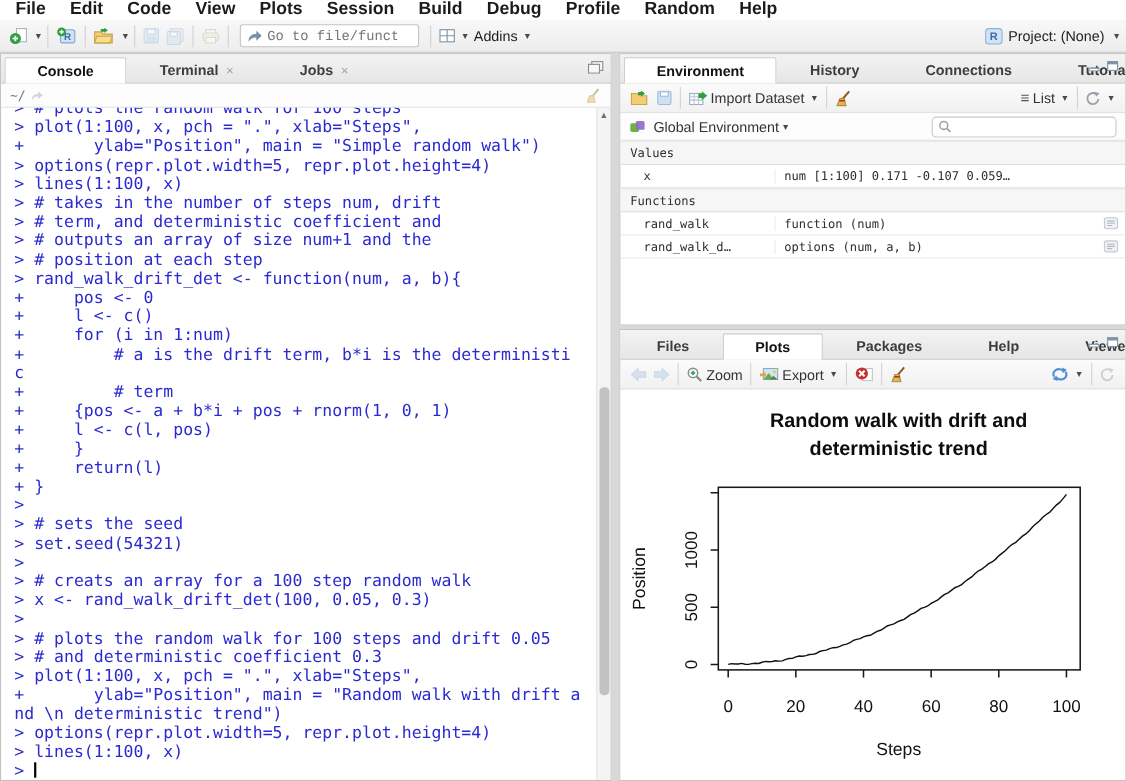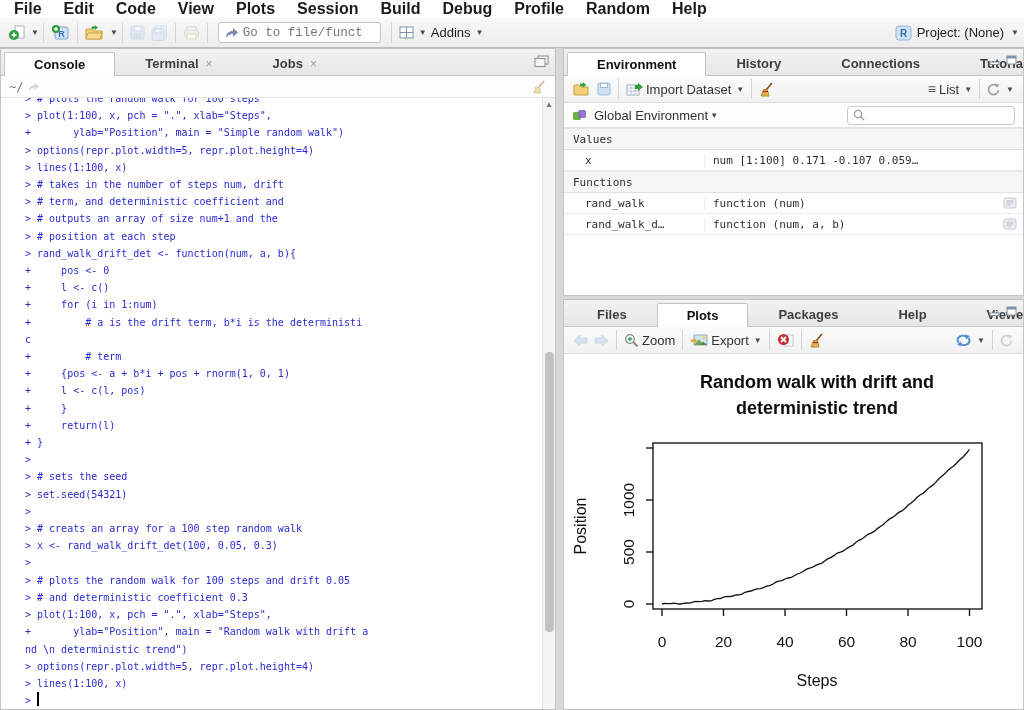--- a/index.html
+++ b/index.html
@@ -21,21 +21,21 @@
   .right-col{position:absolute;left:563px;top:0;width:461px;height:662px}
   .panel{position:absolute;background:#fff;border:1px solid #c3c3c3;overflow:hidden}
   .tabstrip{height:27px;background:linear-gradient(#f3f3f3,#e6e6e6);border-bottom:1px solid #c3c3c3;display:flex;align-items:flex-end;padding-left:3px;position:relative}
   .tab{height:24px;padding:4px 29px 0;font-size:13px;font-weight:700;color:#3d3d3d;border:1px solid transparent;border-bottom:none;white-space:nowrap;cursor:default}
   .tab.active{background:#fff;border-color:#c3c3c3;border-radius:2px 2px 0 0;margin-bottom:-1px;color:#101010}
   .tab .close{color:#9e9e9e;font-weight:400;margin-left:7px;font-size:12px}
   .strip-icons{position:absolute;right:6px;top:6px;display:flex;gap:6px;align-items:center}
   .pathrow{height:22px;border-bottom:1px solid #e3e3e3;display:flex;align-items:center;padding:0 8px;background:#fdfdfd}
   .pathrow .path{font-family:"DejaVu Sans Mono",monospace;font-size:12px;color:#6a7a94;margin-right:5px}
   .console-body{position:relative;height:613px;overflow:hidden}
-  .console-lines{margin-top:-8px;padding-left:24px;font-family:"DejaVu Sans Mono",monospace;font-size:10px;line-height:17.2px;color:#2a2ad0;white-space:pre}
+  .console-lines{margin-top:-8px;padding-left:12px;font-family:"DejaVu Sans Mono",monospace;font-size:15px;line-height:17.2px;color:#2a2ad0;white-space:pre}
   .cursor{display:inline-block;width:2px;height:14px;background:#000;vertical-align:-2px}
   .scrollbar{position:absolute;right:0;top:0;width:13px;height:613px;background:#f4f4f4;border-left:1px solid #e4e4e4}
   .scroll-up{position:absolute;top:2px;left:0;width:12px;text-align:center;font-size:8px;color:#707070}
   .thumb{position:absolute;left:2px;width:9px;border-radius:4px;background:#c2c2c2}
   .ptoolbar{height:27px;border-bottom:1px solid #dcdcdc;display:flex;align-items:center;padding:0 6px;font-size:13px;color:#333;background:linear-gradient(#fbfbfb,#f1f1f1)}
   .scoperow{height:25px;border-bottom:1px solid #e2e2e2;display:flex;align-items:center;padding:0 8px;font-size:13px;color:#333;background:#fdfdfd}
   .searchbox{display:flex;align-items:center;gap:4px;border:1px solid #c9c9c9;border-radius:4px;height:19px;width:168px;background:#fff;padding:0 5px;margin-left:auto}
   .searchbox input{border:none;outline:none;width:130px;background:transparent;font-size:12px}
   .env-grid{font-family:"DejaVu Sans Mono",monospace;font-size:11px;color:#2e2e2e}
   .env-header{height:22px;line-height:21px;background:#f6f6f6;border-bottom:1px solid #e0e0e0;border-top:1px solid #e6e6e6;padding-left:9px}
@@ -276,21 +276,21 @@
             <div class="env-val">function (num)</div>
             <svg width="14" height="12" class="env-icon">
               <rect x="1" y="1" width="12" height="10" rx="2" fill="#eef0f3" stroke="#c3c9d2"></rect>
               <line x1="3.5" y1="4" x2="10.5" y2="4" stroke="#b4bac4"></line>
               <line x1="3.5" y1="6" x2="10.5" y2="6" stroke="#b4bac4"></line>
               <line x1="3.5" y1="8" x2="8" y2="8" stroke="#b4bac4"></line>
             </svg>
           </div>
           <div class="env-row">
             <div class="env-name">rand_walk_d…</div>
-            <div class="env-val">function (num, a, b)</div>
+            <div class="env-val">options (num, a, b)</div>
             <svg width="14" height="12" class="env-icon">
               <rect x="1" y="1" width="12" height="10" rx="2" fill="#eef0f3" stroke="#c3c9d2"></rect>
               <line x1="3.5" y1="4" x2="10.5" y2="4" stroke="#b4bac4"></line>
               <line x1="3.5" y1="6" x2="10.5" y2="6" stroke="#b4bac4"></line>
               <line x1="3.5" y1="8" x2="8" y2="8" stroke="#b4bac4"></line>
             </svg>
           </div>
         </div>
     </div>
 

